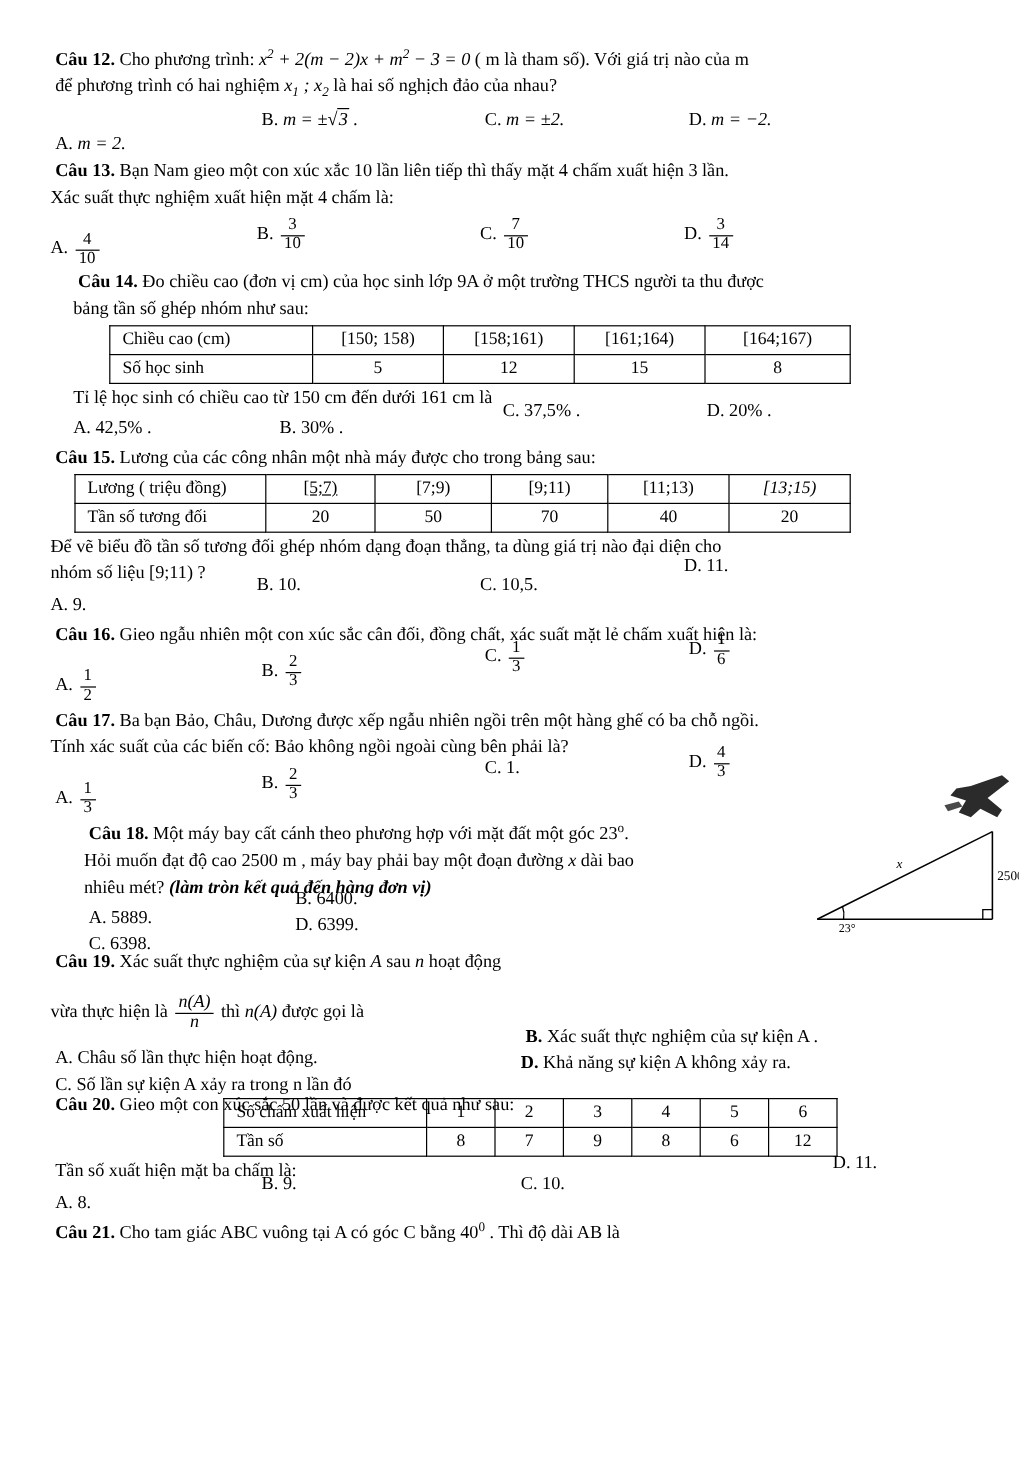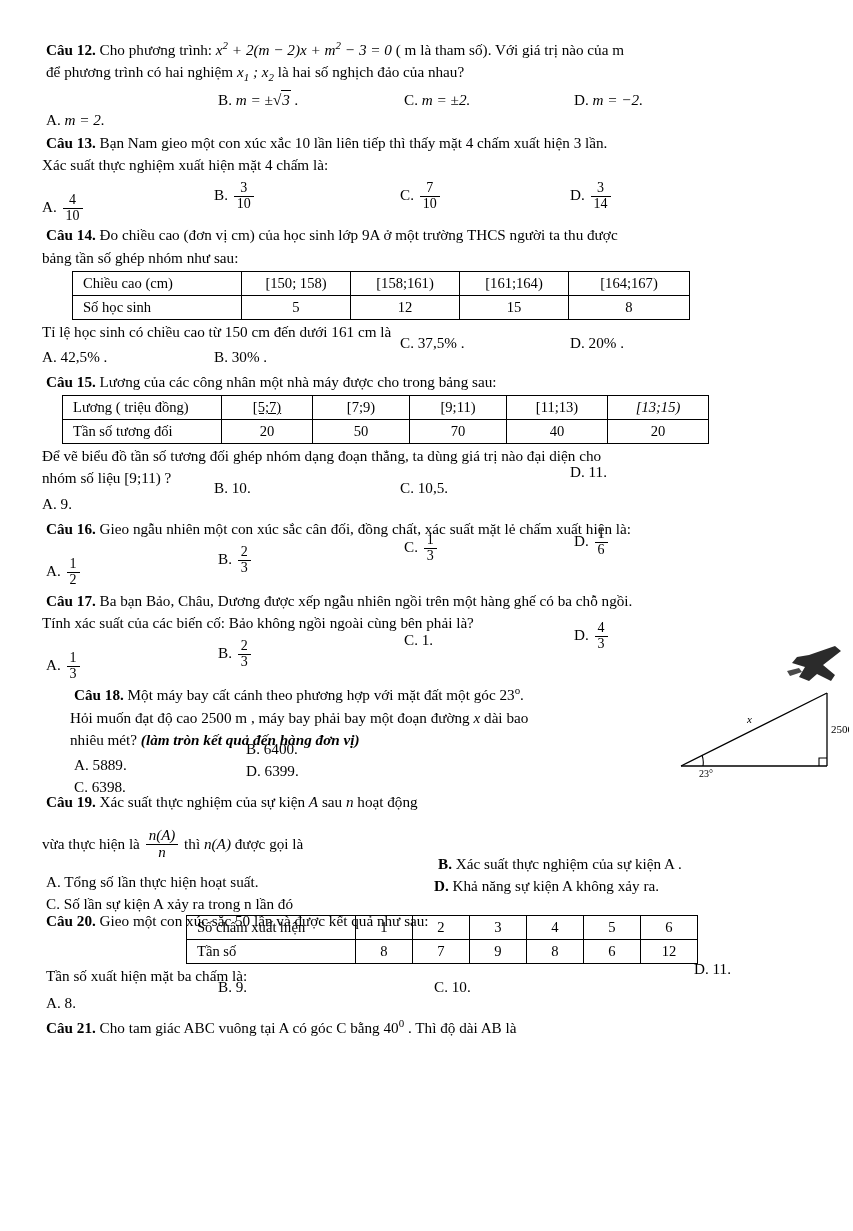--- a/index.html
+++ b/index.html
@@ -125,21 +125,21 @@
       <div class="opt" style="position:absolute;left:528px;top:4px;">
         <span>D.</span>
         <span class="frac">
           <span class="num">3</span>
           <span class="den">14</span>
         </span>
       </div>
     </div>
   </div>
 
-  <div class="q" style="margin-top:-4px;">
+  <div class="q" style="margin-top:-4px;padding-left:19px;">
     <div class="qline">
       <span class="bold">Câu 14.</span>
       <span>Đo chiều cao (đơn vị cm) của học sinh lớp 9A ở một trường THCS người ta thu được</span>
     </div>
     <div class="qline" style="margin-left:42px;">
       <span>bảng tần số ghép nhóm như sau:</span>
     </div>
     <table class="tbl" style="margin-left:72px;">
       <tbody>
           <tr>
@@ -369,21 +369,21 @@
       <span>vừa thực hiện là</span>
       <span class="frac" style="font-size:15px;">
         <span class="num it">n(A)</span>
         <span class="den it">n</span>
       </span>
       <span>thì <span class="it">n(A)</span> được gọi là</span>
     </div>
     <div class="optrow" style="position:relative;height:48px;margin-top:8px;">
       <div class="opt" style="position:absolute;left:0;top:2px;">
         <span>A.</span>
-        <span>Tổng số lần thực hiện hoạt suất.</span>
+        <span>Châu số lần thực hiện hoạt động.</span>
       </div>
       <div class="opt" style="position:absolute;left:392px;top:-16px;">
         <span class="bold">B.</span>
         <span>Xác suất thực nghiệm của sự kiện A .</span>
       </div>
       <div class="opt" style="position:absolute;left:0;top:24px;">
         <span>C.</span>
         <span>Số lần sự kiện A xảy ra trong n lần đó</span>
       </div>
       <div class="opt" style="position:absolute;left:388px;top:6px;">

